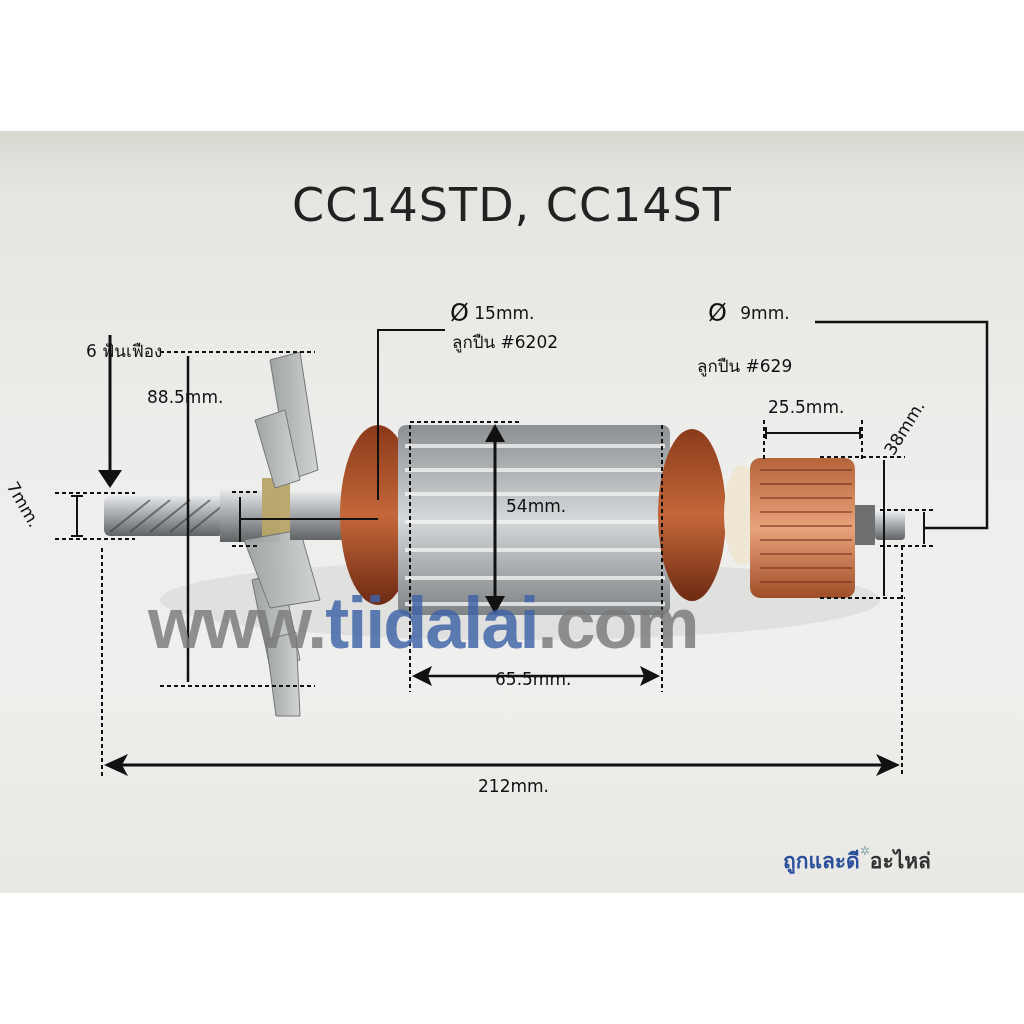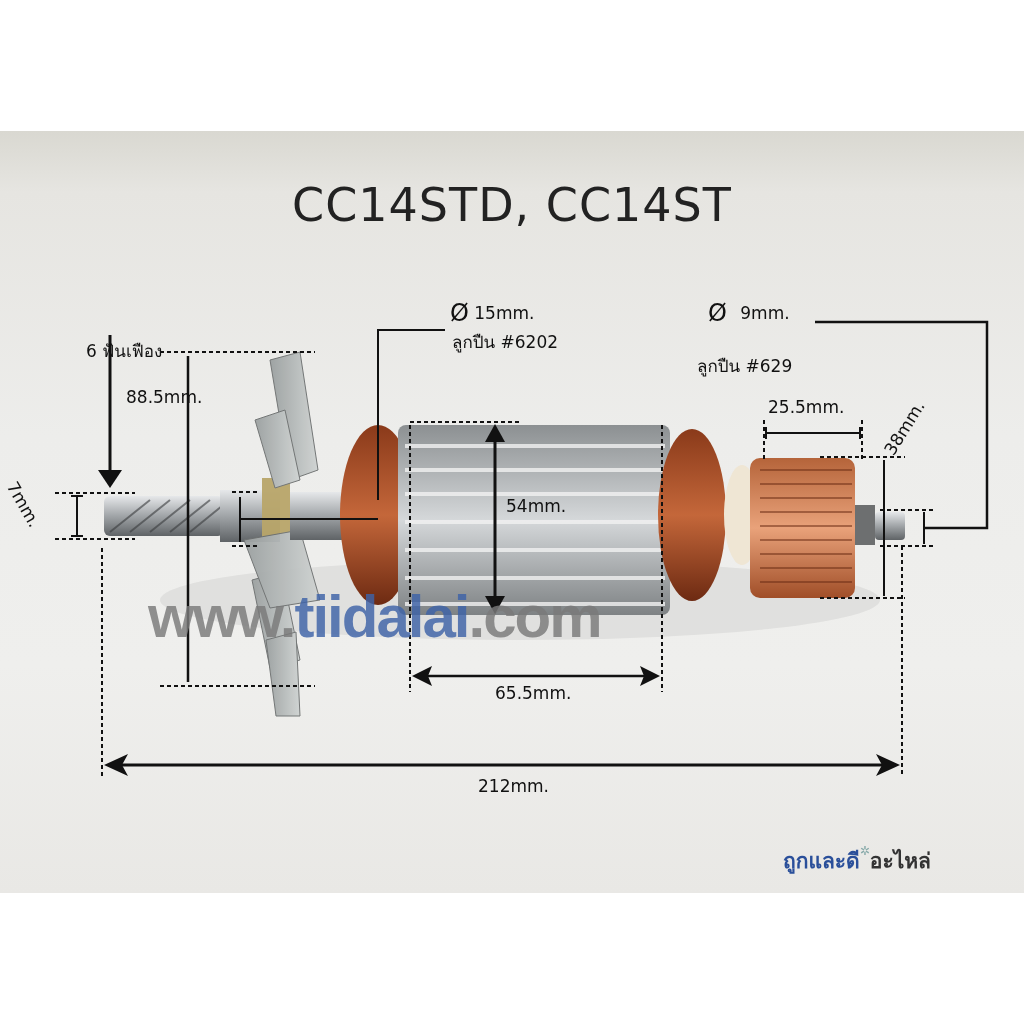--- a/index.html
+++ b/index.html
@@ -3,21 +3,21 @@
 <meta charset="utf-8">
 <style>
   html, body { margin:0; padding:0; background:#ffffff; }
   body { width:1024px; height:1024px; position:relative; overflow:hidden; font-family:"DejaVu Sans", sans-serif; }
   .photo { position:absolute; left:0; top:131px; width:1024px; height:762px;
     background: linear-gradient(180deg,#d9d8d1 0%,#e6e5e1 8%,#ededeb 40%,#efefed 70%,#e9e8e5 100%); }
   .title { position:absolute; left:0; top:178px; width:1024px; text-align:center; font-size:46px; color:#222; letter-spacing:1px; }
   .lbl { position:absolute; color:#111; font-size:17px; white-space:nowrap; }
   .rot { transform-origin:left top; }
   svg.art { position:absolute; left:0; top:0; }
-  .watermark { position:absolute; left:148px; top:582px; font-family:"Liberation Sans", sans-serif; font-weight:bold; font-size:60px; letter-spacing:-2px; white-space:nowrap; opacity:0.82; }
+  .watermark { position:absolute; left:148px; top:582px; font-family:"Liberation Sans", sans-serif; font-weight:bold; font-size:72px; letter-spacing:-2px; white-space:nowrap; opacity:0.82; }
   .wm-grey { color:#7a7a7a; }
   .wm-blue { color:#3e63a8; }
   .brand { position:absolute; left:783px; top:844px; font-size:21px; font-weight:bold; white-space:nowrap; }
   .brand-a { color:#2a4f9a; }
   .brand-b { color:#333; }
   .brand-star { color:#8aa; font-size:12px; vertical-align:top; }
 </style>
 </head>
 <body>
 
@@ -177,39 +177,39 @@
 <div class="watermark">
   <span class="wm-grey">www.</span><span class="wm-blue">tiidalai</span><span class="wm-grey">.com</span>
 </div>
 
 <div class="lbl" style="left:86px; top:308px;margin-top:29px;">6 ฟันเฟือง</div>
 
 <div class="lbl rot" style="left:20px; top:478px; transform:rotate(60deg); transform-origin:left top;">
   <span>7mm.</span>
 </div>
 
-<div class="lbl" style="left:126px; top:387px;">88.5mm.</div>
+<div class="lbl" style="left:147px; top:387px;">88.5mm.</div>
 
 <div class="lbl" style="left:450px; top:299px;">
   <span style="font-size:24px; vertical-align:-2px;">Ø</span>
   <span>15mm.</span>
 </div>
 <div class="lbl" style="left:452px; top:328px;">ลูกปืน #6202</div>
 
 <div class="lbl" style="left:708px; top:299px;">
   <span style="font-size:24px; vertical-align:-2px; margin-right:8px;">Ø</span>
   <span>9mm.</span>
 </div>
 <div class="lbl" style="left:697px; top:328px;margin-top:24px;">ลูกปืน #629</div>
 
 <div class="lbl" style="left:768px; top:397px;">25.5mm.</div>
 
 <div class="lbl" style="left:880px; top:448px; transform:rotate(-58deg); transform-origin:left top;">38mm.</div>
 
 <div class="lbl" style="left:506px; top:496px;text-align:center;">54mm.</div>
 
-<div class="lbl" style="left:495px; top:683px;text-align:center;">65.5mm.</div>
+<div class="lbl" style="left:495px; top:669px;text-align:center;">65.5mm.</div>
 
 <div class="lbl" style="left:478px; top:776px;">212mm.</div>
 
 <div class="brand">
   <span class="brand-a">ถูกและดี</span><span class="brand-star">✲</span><span class="brand-b">อะไหล่</span>
 </div>
 
 </body></html>

